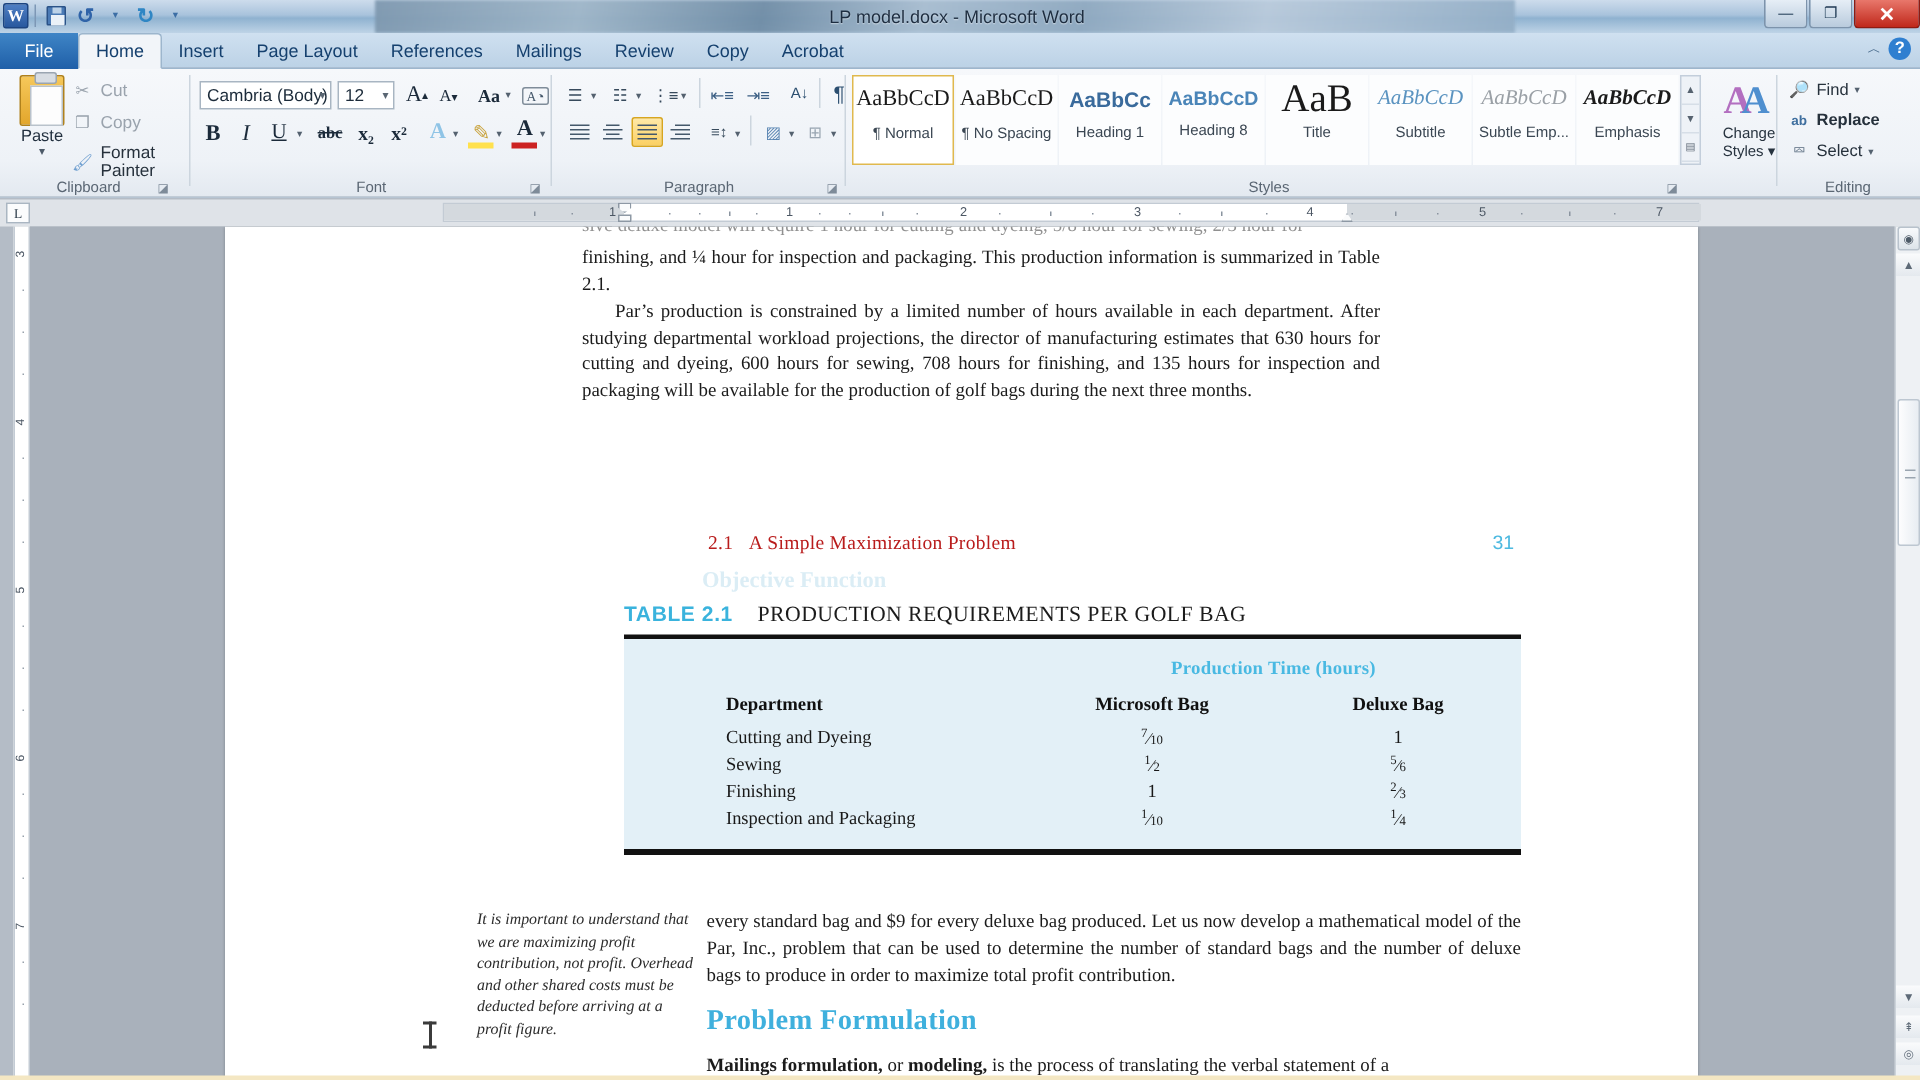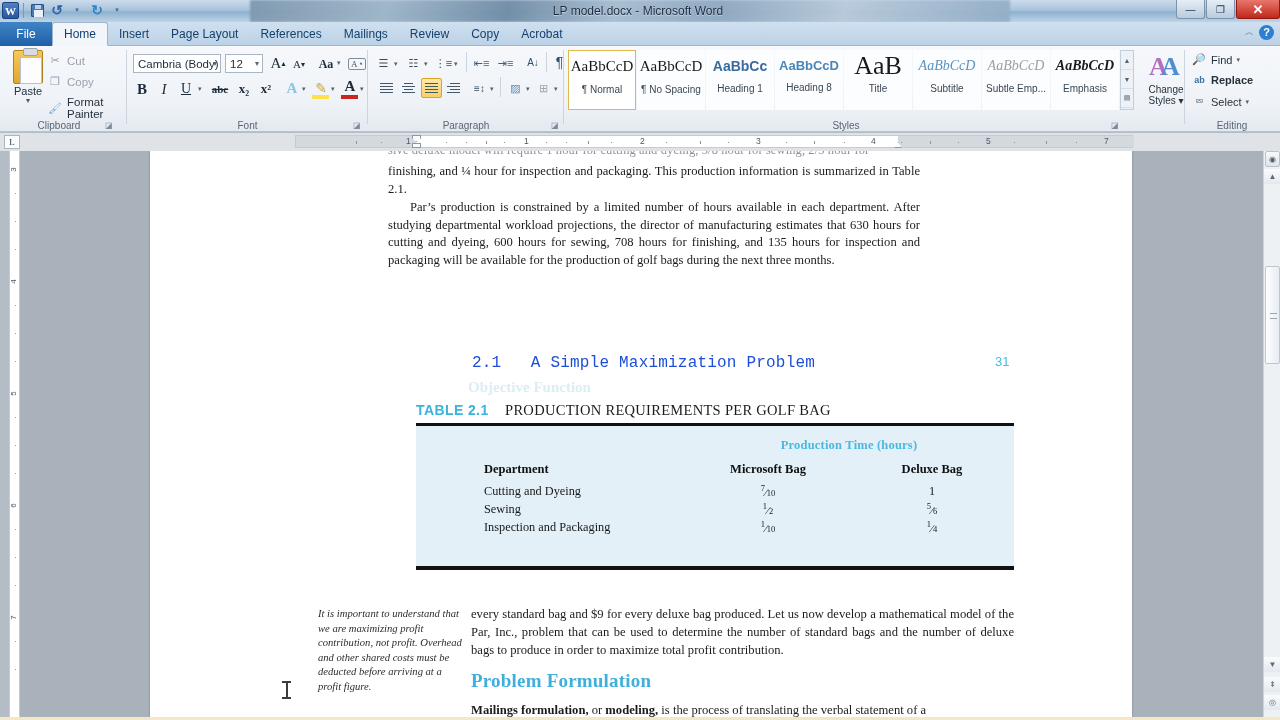--- a/index.html
+++ b/index.html
@@ -237,22 +237,22 @@
 
   .para {
     position:absolute; left:238px; width:532px;
     font-family:"Liberation Serif", serif; font-size:12.6px; line-height:17.5px;
     color:#1b1b1b; text-align:justify;
   }
   .para.ind { text-indent:22px; }
   .para sup { font-size:8px; }
 
   .runhead {
-    position:absolute; left:322px; top:203px; font-size:16px; color:#1d4ed8;
-    font-family:Liberation Mono, monospace; letter-spacing:.2px;
+    position:absolute; left:322px; top:203px; font-size:13px; color:#b91c1c;
+    font-family:Liberation Serif, serif; letter-spacing:.2px;
   }
   .runhead b { font-weight:normal; }
   .pgnum {
     position:absolute; left:845px; top:203px; font-size:13px; color:#4cb9e0;
     font-family:"Liberation Sans", sans-serif;
   }
   .ghost {
     position:absolute; left:318px; top:228px; font-size:15px; font-weight:bold;
     color:#cfe7f2; font-family:"Liberation Serif", serif; opacity:.75;
   }
@@ -692,20 +692,25 @@
                 <td class="dep">Cutting and Dyeing</td>
                 <td><span class="frac"><sup>7</sup>⁄<sub>10</sub></span></td>
                 <td>1</td>
               </tr>
               <tr>
                 <td class="dep">Sewing</td>
                 <td><span class="frac"><sup>1</sup>⁄<sub>2</sub></span></td>
                 <td><span class="frac"><sup>5</sup>⁄<sub>6</sub></span></td>
               </tr>
               <tr>
+                <td class="dep">Finishing</td>
+                <td>1</td>
+                <td><span class="frac"><sup>2</sup>⁄<sub>3</sub></span></td>
+              </tr>
+              <tr>
                 <td class="dep">Inspection and Packaging</td>
                 <td><span class="frac"><sup>1</sup>⁄<sub>10</sub></span></td>
                 <td><span class="frac"><sup>1</sup>⁄<sub>4</sub></span></td>
               </tr>
             </tbody>
           </table>
         </div>
         <div class="tbl-rule-bot"></div>
       </div>
 

